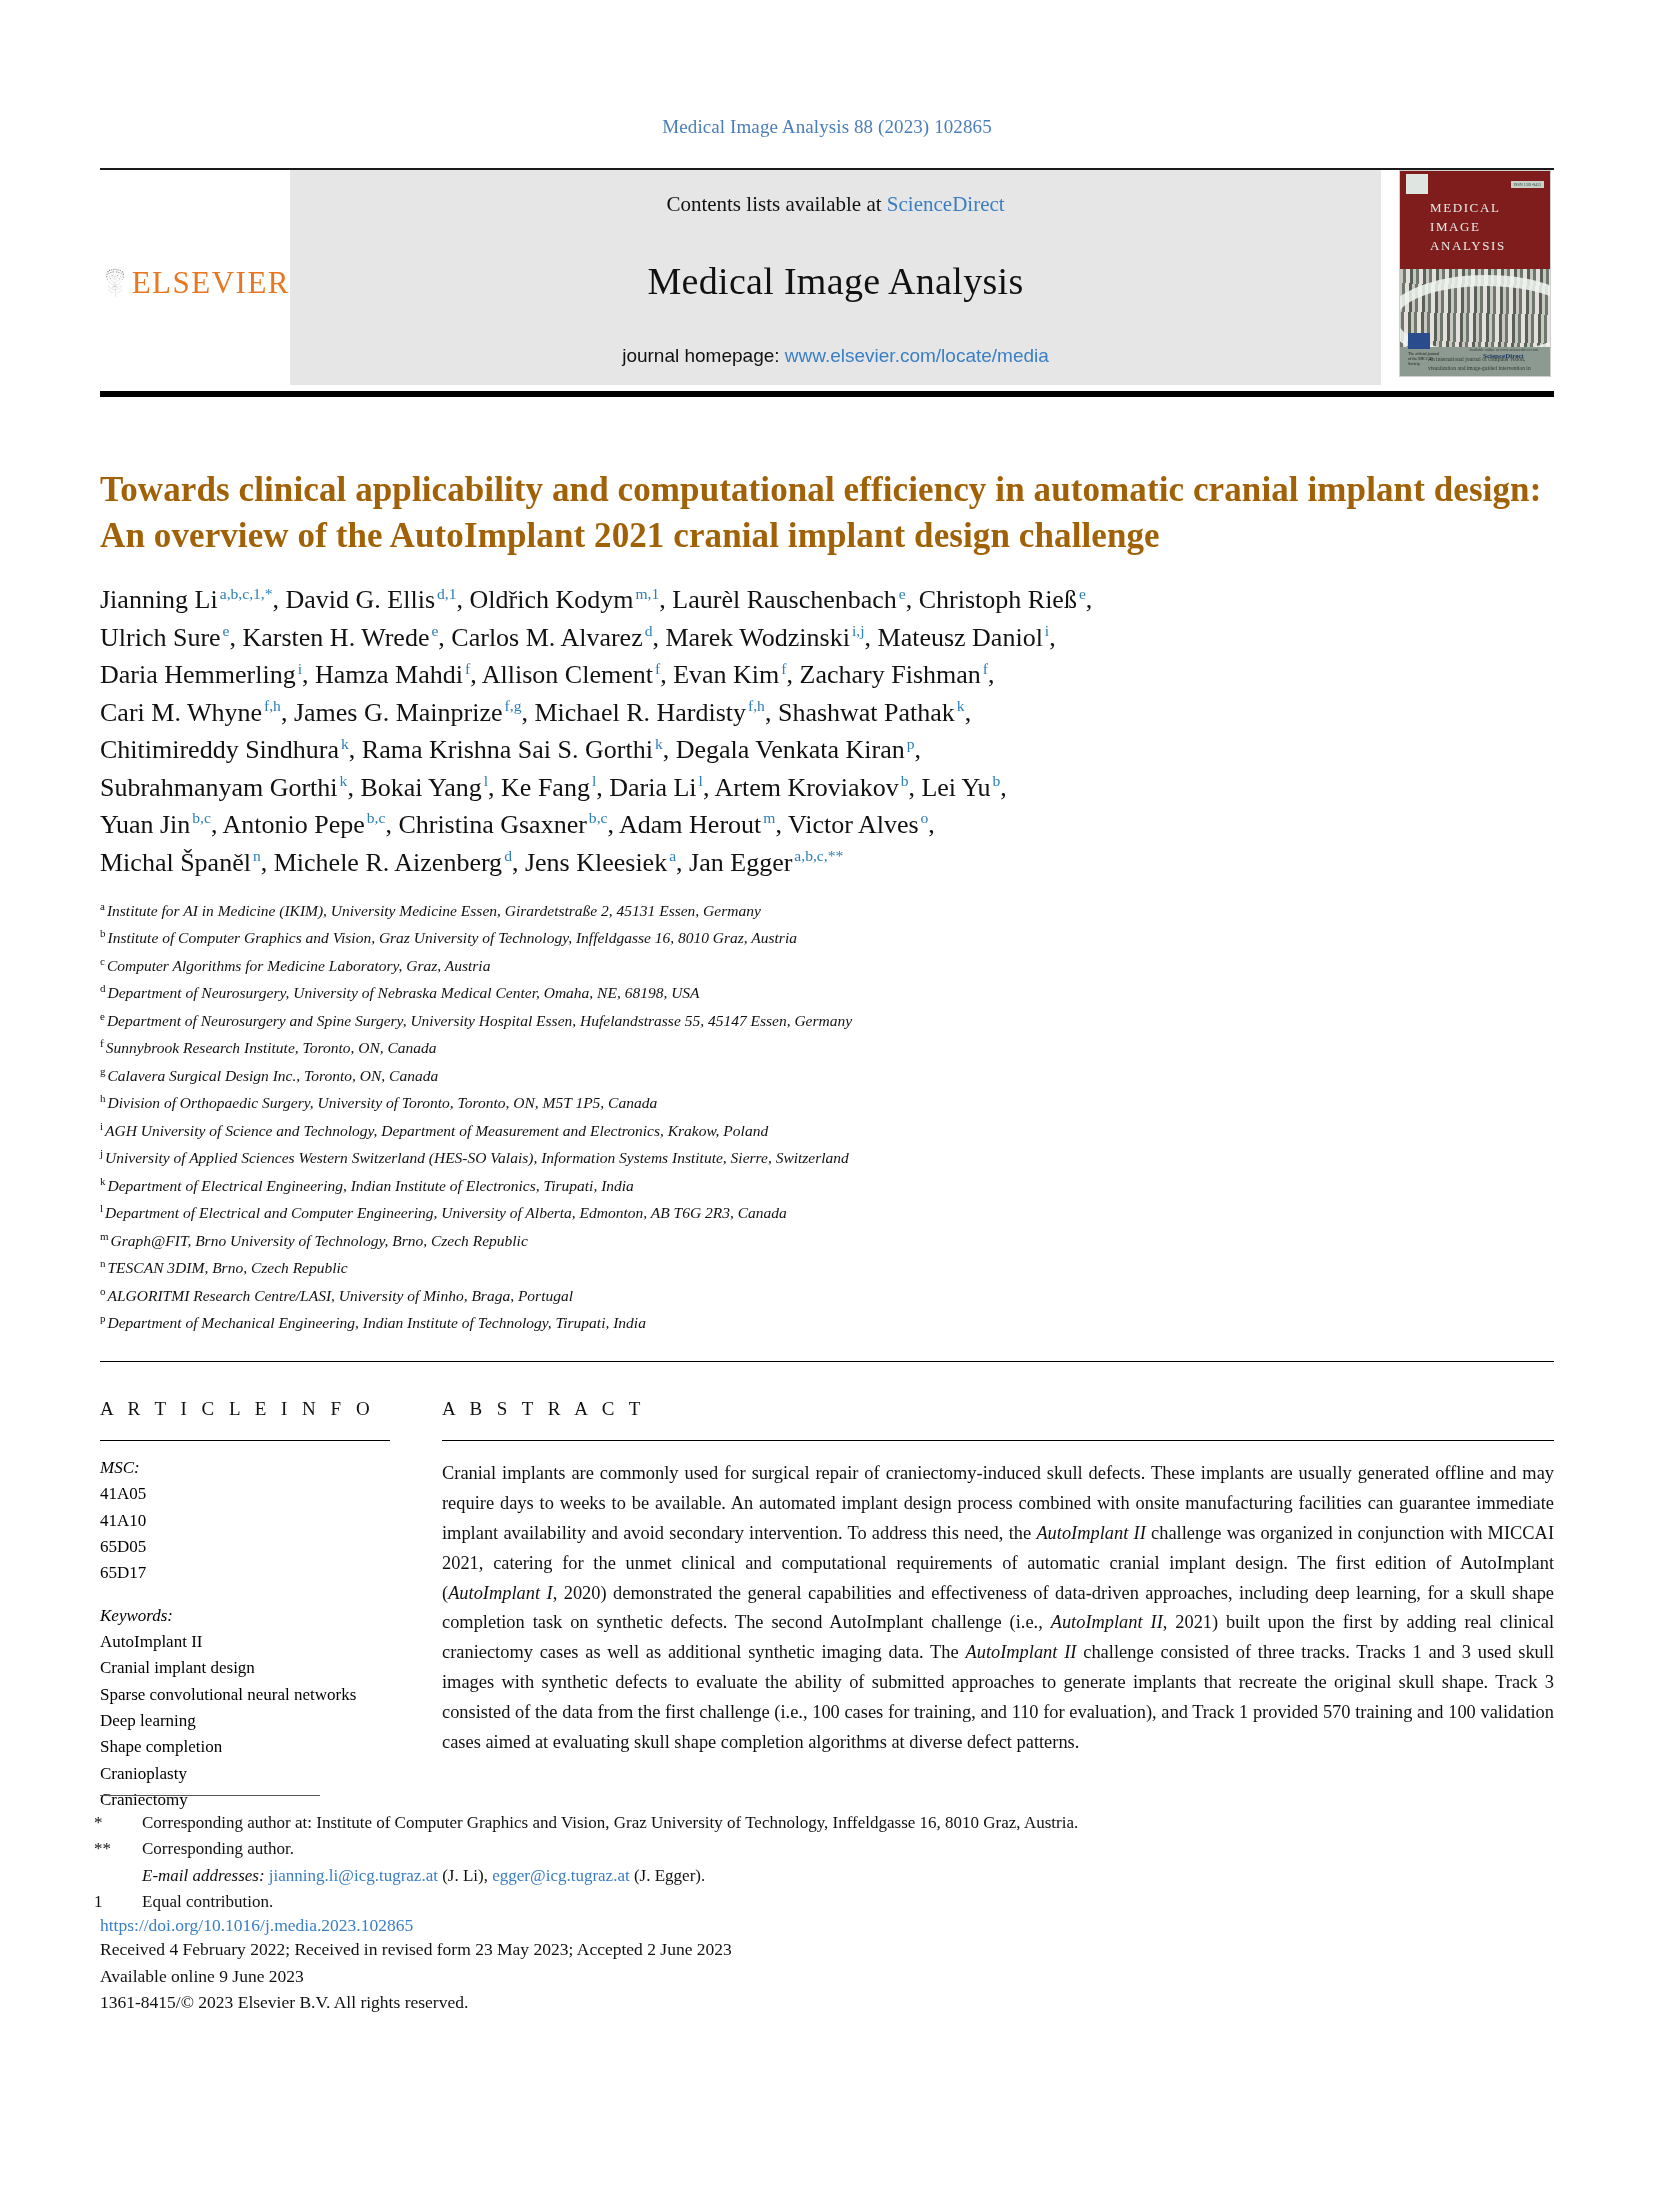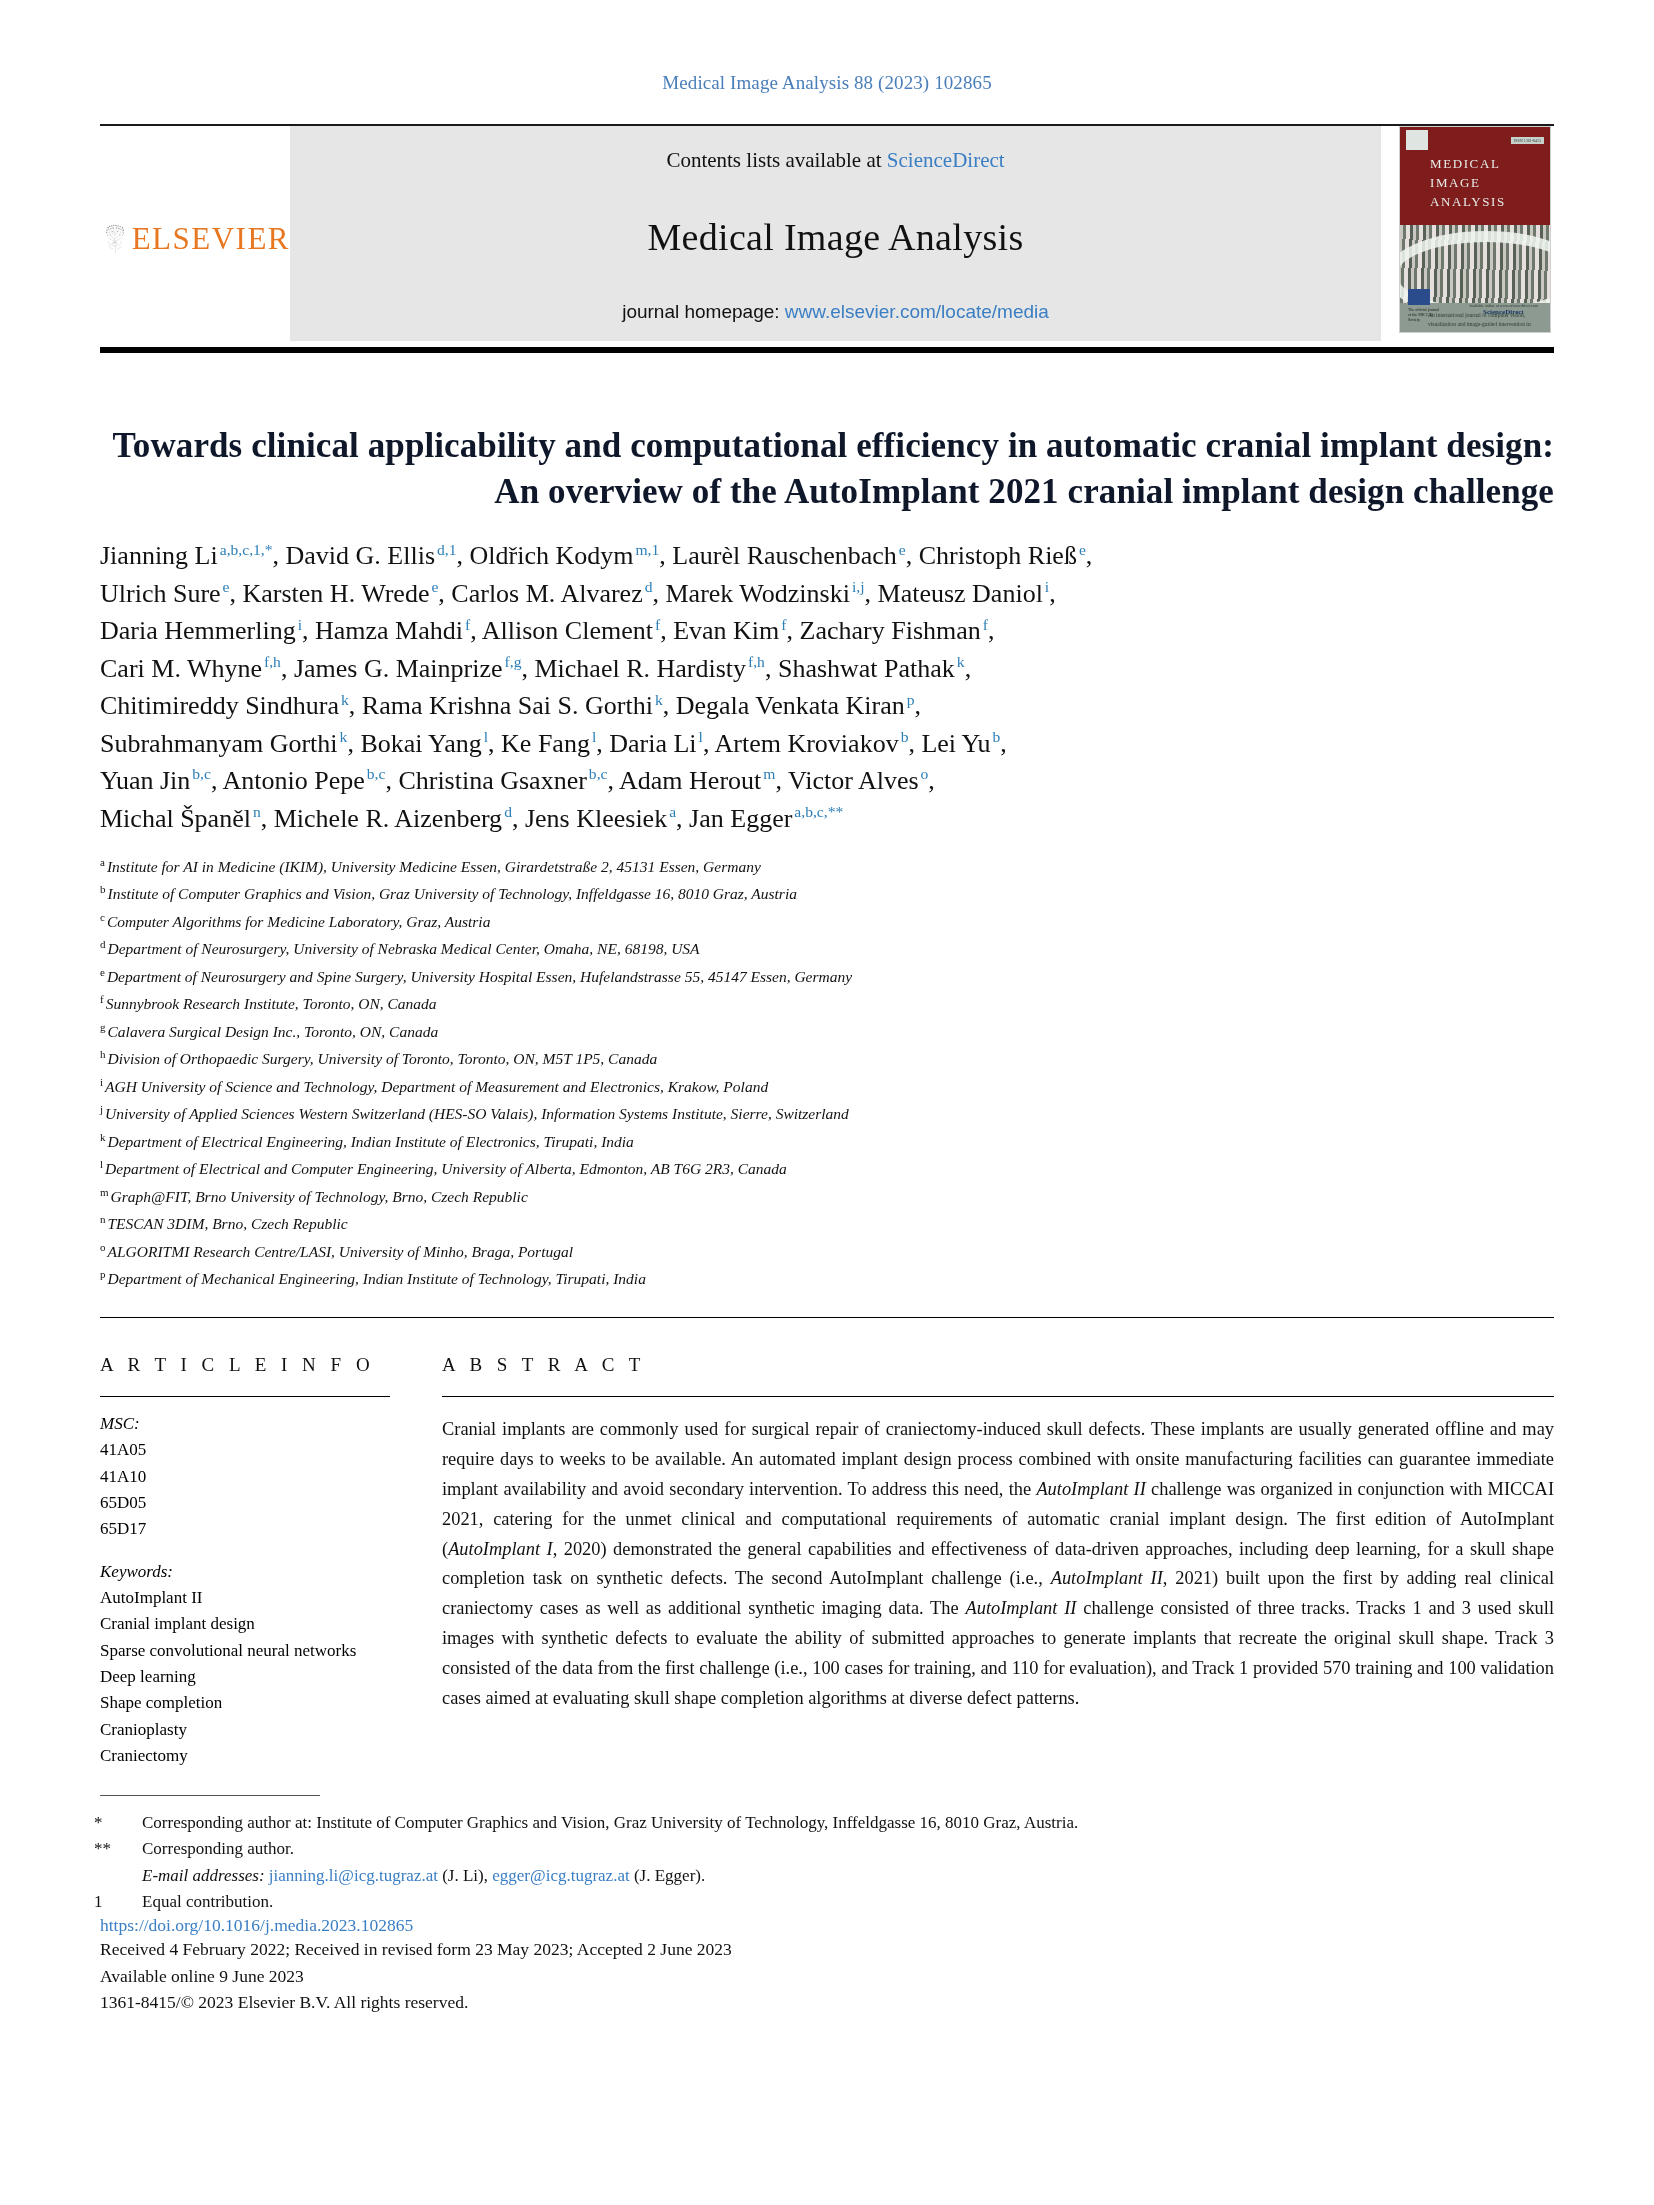--- a/index.html
+++ b/index.html
@@ -21,21 +21,21 @@
     height: 2205px;
     box-sizing: border-box;
     padding: 0 100px;
   }
 
   
   .running-head {
     text-align: center;
     color: #4a7ebb;
     font-size: 19px;
-    padding-top: 72px;
+    padding-top: 116px;
     letter-spacing: .1px;
   }
 
   
   .masthead {
     margin-top: 30px;
     border-top: 2px solid #1a1a1a;
     padding-top: 0;
     display: flex;
     align-items: stretch;
@@ -137,23 +137,22 @@
   .masthead-rule {
     border-top: 6px solid #000;
     margin-top: 6px;
   }
 
   
   .article-title {
     margin-top: 70px;
     font-size: 35px;
     line-height: 1.30;
-    color: #0f172a;
+    color: #a16207;
     letter-spacing: .1px;
-    text-align: right;
   }
 
   
   .authors {
     margin-top: 22px;
     font-size: 26px;
     line-height: 1.44;
     color: #111;
   }
   .authors sup {

